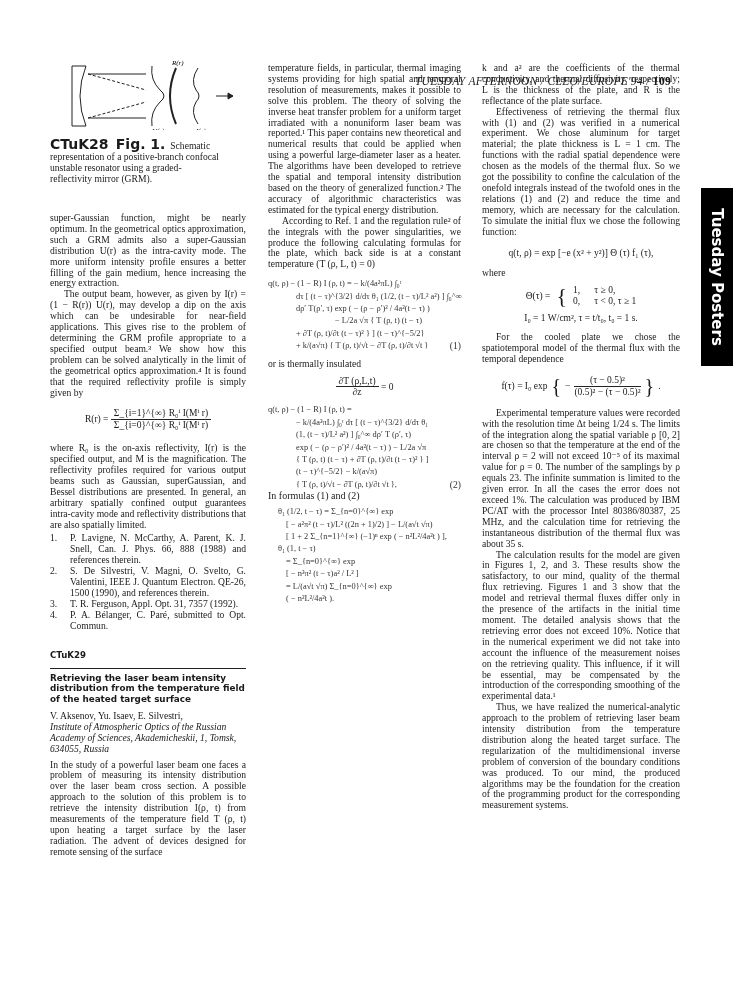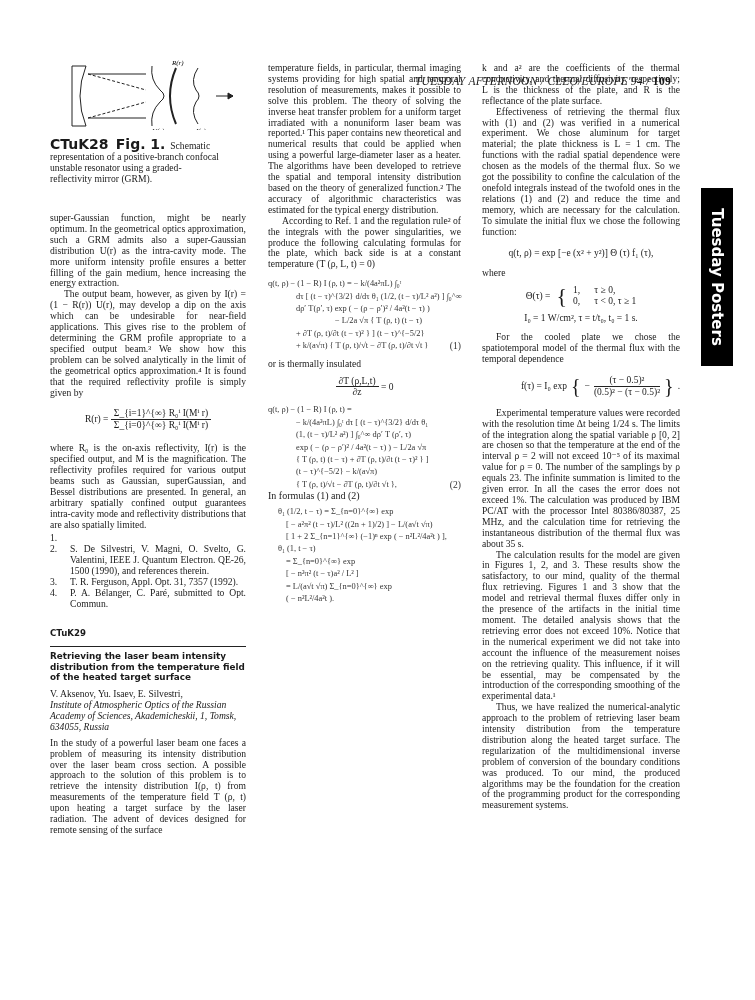--- a/index.html
+++ b/index.html
@@ -77,20 +77,21 @@
     <span>R(r) =</span>
     <span class="frac">
       <div class="num">Σ_{i=1}^{∞} R₀ⁱ I(Mⁱ r)</div>
       <div>Σ_{i=0}^{∞} R₀ⁱ I(Mⁱ r)</div>
     </span>
   </div>
   <p>where R₀ is the on-axis reflectivity, I(r) is the specified output, and M is the magnification. The reflectivity profiles required for various output beams such as Gaussian, superGaussian, and Bessel distributions are presented. In general, an arbitrary spatially confined output guarantees intra-cavity mode and reflectivity distributions that are also spatially limited.</p>
   <div class="refs">
     <div class="ref">
         <span class="n">1.</span>
+        <span>P. Lavigne, N. McCarthy, A. Parent, K. J. Snell, Can. J. Phys. 66, 888 (1988) and references therein.</span>
       </div>
     <div class="ref">
         <span class="n">2.</span>
         <span>S. De Silvestri, V. Magni, O. Svelto, G. Valentini, IEEE J. Quantum Electron. QE-26, 1500 (1990), and references therein.</span>
       </div>
     <div class="ref">
         <span class="n">3.</span>
         <span>T. R. Ferguson, Appl. Opt. 31, 7357 (1992).</span>
       </div>
     <div class="ref">
@@ -155,21 +156,21 @@
   <div class="eq" style="display:flex; justify-content:center; align-items:center; gap:6px;">
     <span>Θ(τ) =</span>
     <span style="font-size:22px; line-height:20px;">{</span>
     <span style="text-align:left; line-height:11px;">
       <div><span>1,</span>&nbsp;&nbsp;&nbsp;&nbsp;&nbsp;&nbsp;<span>τ ≥ 0,</span></div>
       <div><span>0,</span>&nbsp;&nbsp;&nbsp;&nbsp;&nbsp;&nbsp;<span>τ &lt; 0, τ ≥ 1</span></div>
     </span>
   </div>
   <div class="eq">I₀ = 1 W/cm², τ = t/t₀, t₀ = 1 s.</div>
   <p class="ind" style="margin-top:8px;">For the cooled plate we chose the spatiotemporal model of the thermal flux with the temporal dependence</p>
-  <div class="eq" style="margin:10px 0; display:flex; justify-content:flex-end; align-items:center; gap:4px;">
+  <div class="eq" style="margin:10px 0; display:flex; justify-content:center; align-items:center; gap:4px;">
     <span>f(τ) = I₀ exp</span>
     <span style="font-size:20px;">{</span>
     <span>−</span>
     <span class="frac">
         <div class="num">(τ − 0.5)²</div>
         <div>(0.5)² − (τ − 0.5)²</div>
       </span>
     <span style="font-size:20px;">}</span>
       <span>.</span>
   </div>

